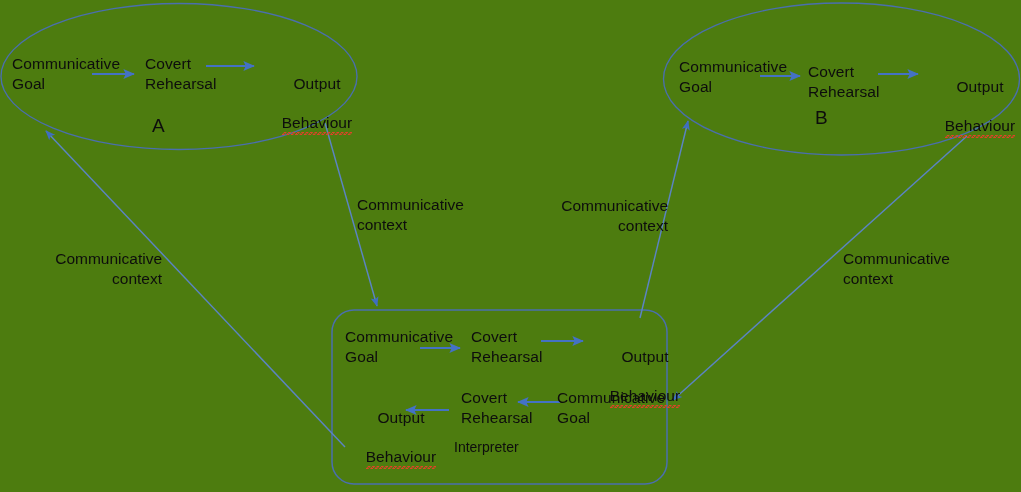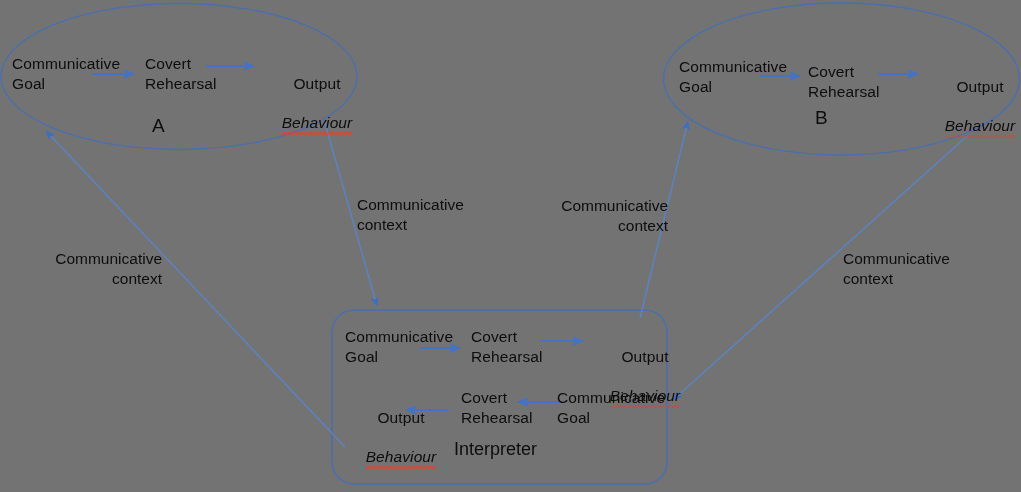--- a/index.html
+++ b/index.html
@@ -6,41 +6,40 @@
   html,body{margin:0;padding:0;background:#ffffff;}
   body{
     font-family:"Liberation Sans","DejaVu Sans",sans-serif;
     color:#000000;
   }
   #stage{
     position:relative;
     width:1021px;
     height:492px;
     overflow:hidden;
-    background:#737373;
+    background:#4d7c0f;
   }
   #wires{
     position:absolute;
     left:0; top:0;
     width:1021px; height:492px;
     pointer-events:none;
   }
   .node{
     position:absolute;
     font-size:15.5px;
     line-height:1.28;
     letter-spacing:0.1px;
     white-space:pre-line;
     color:#0d0d0d;
   }
   .node.ta-left{text-align:center;}
   .spell{
     position:relative;
     display:inline-block;
-    font-style:italic;
   }
   .spell::after{
     content:"";
     position:absolute;
     left:0; right:0;
     bottom:-2px;
     height:3px;
     background-image:
       radial-gradient(circle at 1.1px 2.6px, #e8402a 1.1px, rgba(0,0,0,0) 1.3px),
       radial-gradient(circle at 3.3px 0.4px, #e8402a 1.1px, rgba(0,0,0,0) 1.3px);
@@ -49,21 +48,21 @@
     opacity:.95;
   }
   .grouplabel{
     position:absolute;
     font-size:19px;
     color:#0d0d0d;
     line-height:1;
   }
   .boxlabel{
     position:absolute;
-    font-size:18px;
+    font-size:14px;
     color:#0d0d0d;
     line-height:1;
   }
   .ctxlabel{
     position:absolute;
     font-size:15.5px;
     line-height:1.3;
     white-space:pre-line;
     color:#0d0d0d;
   }

